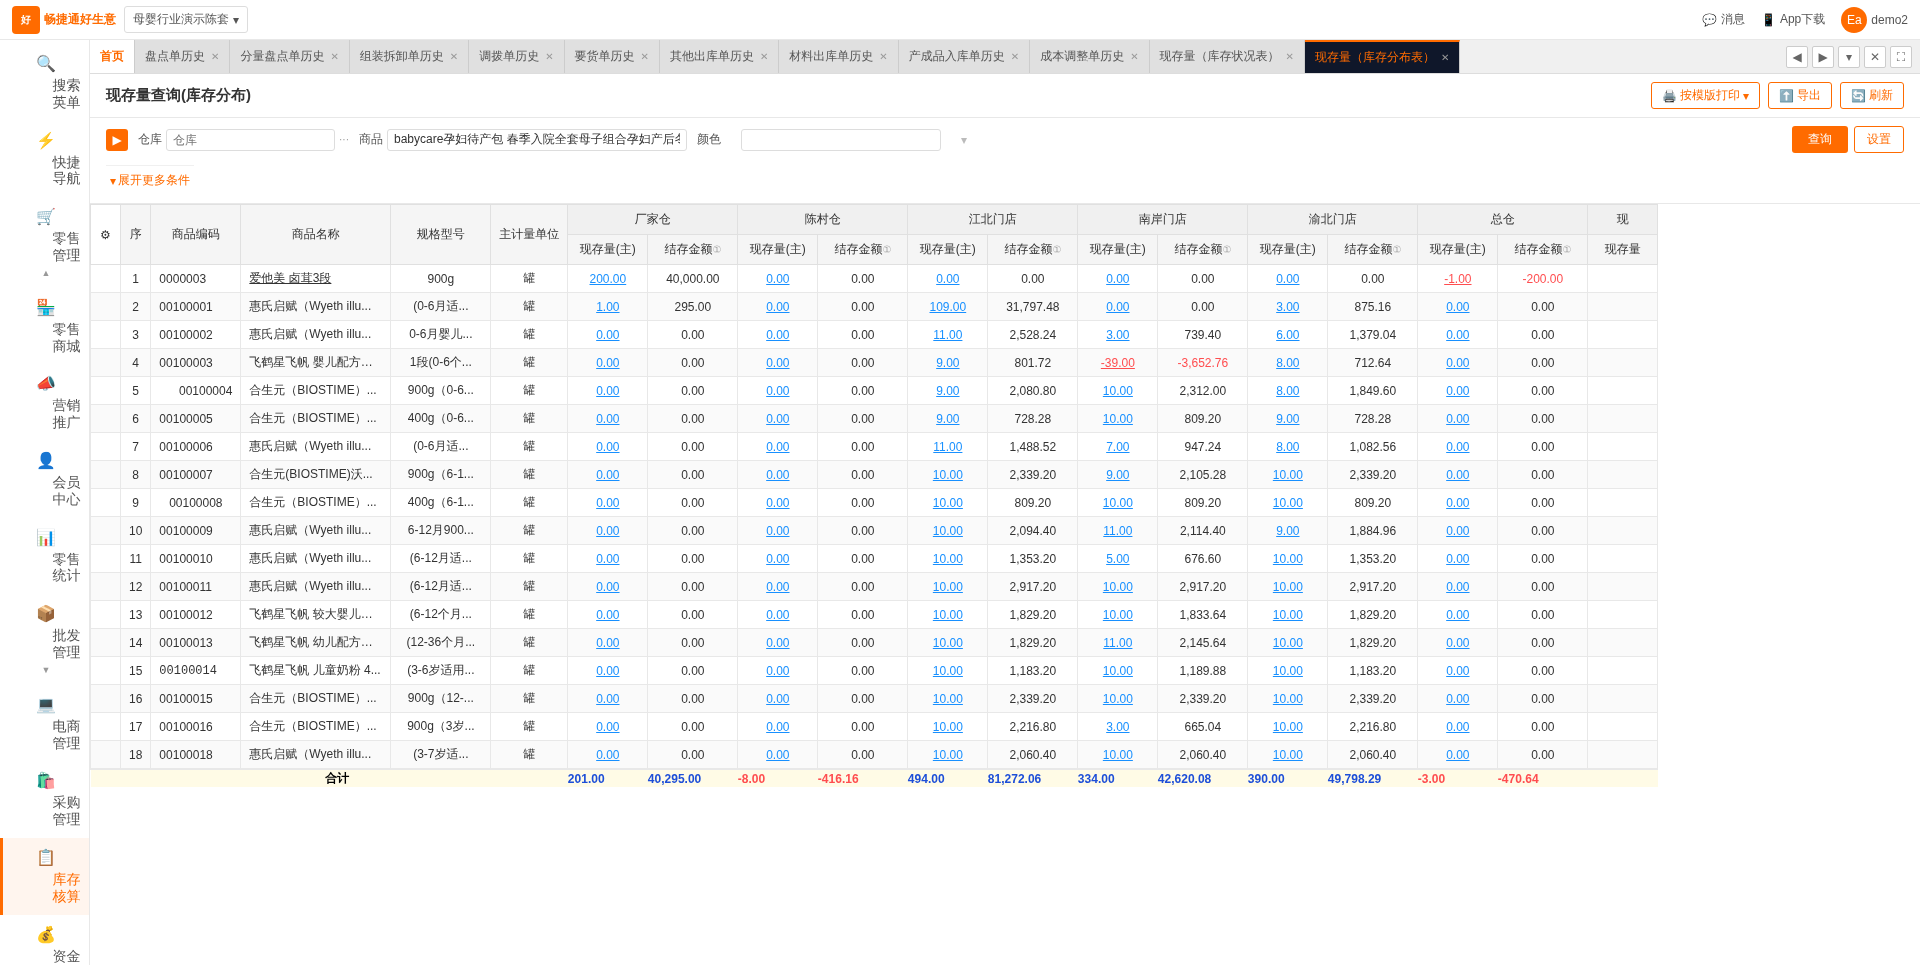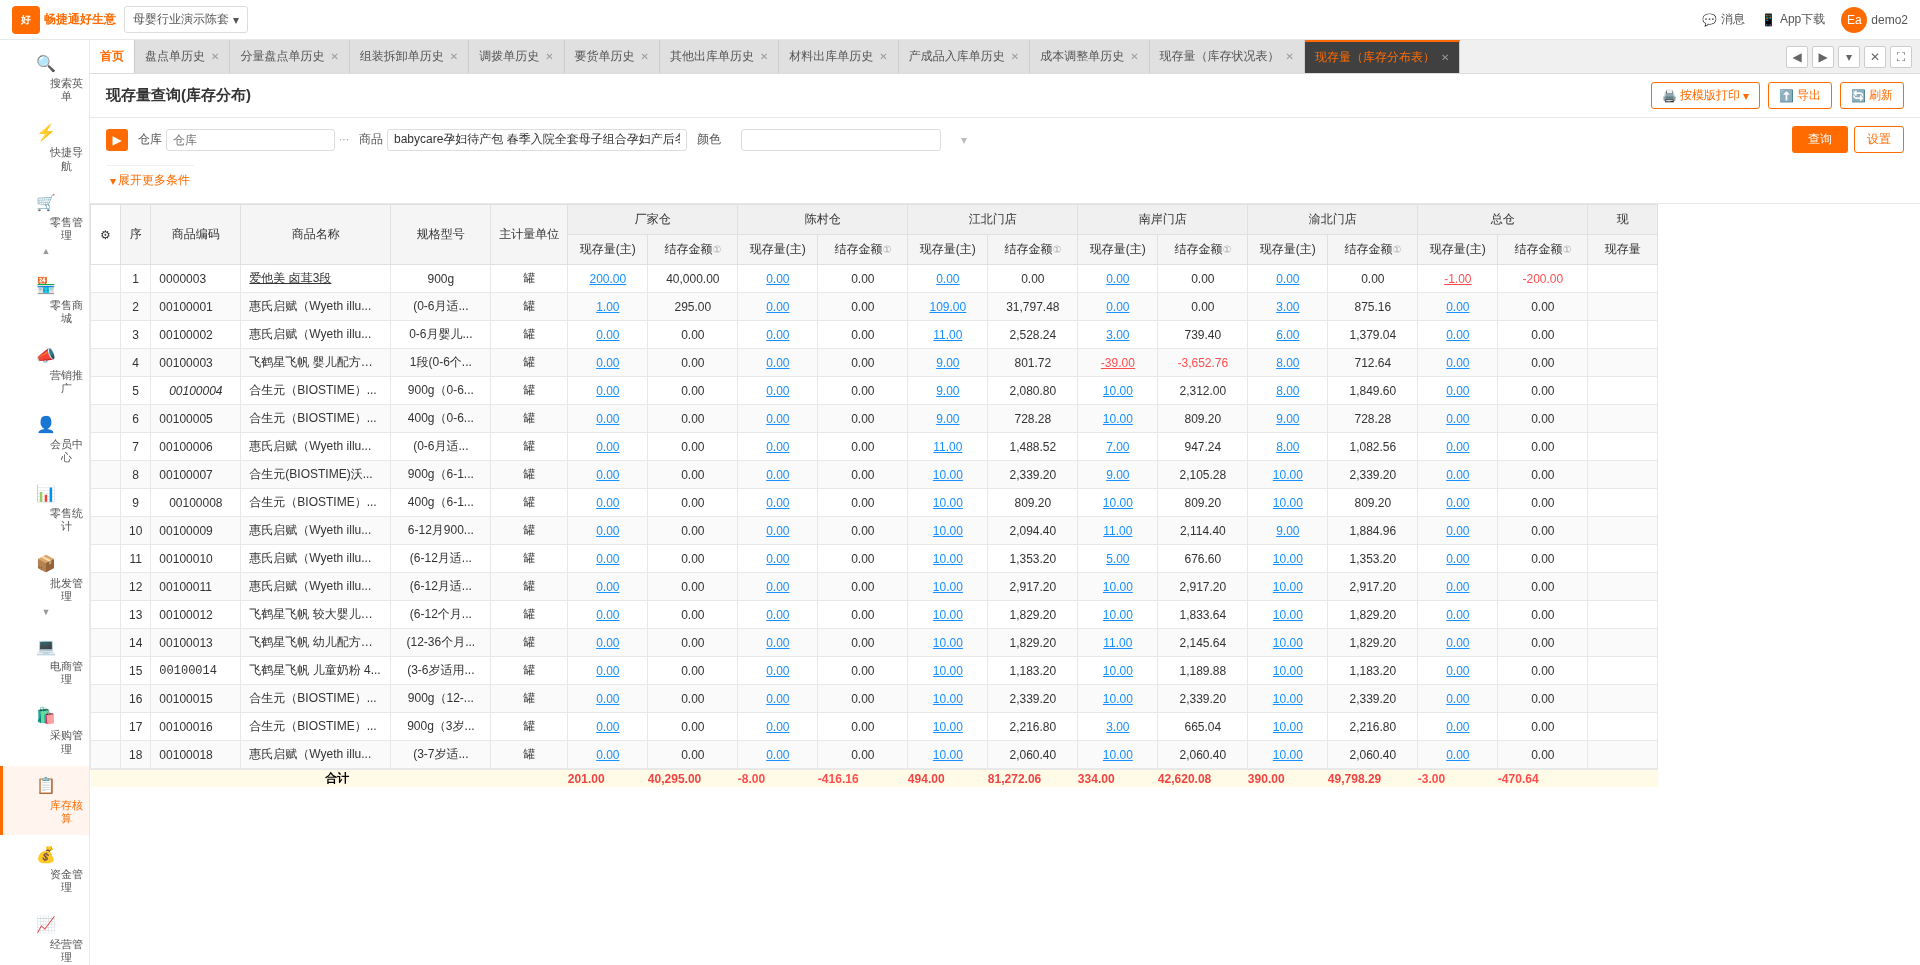--- a/index.html
+++ b/index.html
@@ -45,21 +45,21 @@
       padding: 10px 4px;
       cursor: pointer;
       color: #555;
       font-size: 11px;
       text-align: center;
       border-left: 3px solid transparent;
       gap: 4px;
     }
     .sidebar-item.active { background: #fff5ee; color: #ff6b00; border-left-color: #ff6b00; }
     .sidebar-icon { font-size: 16px; }
-    .sidebar-label { font-size: 11px; line-height: 1.2; margin-left: 41px; }
+    .sidebar-label { font-size: 14px; line-height: 1.2; margin-left: 41px; }
     .sub-arrow { font-size: 9px; color: #999; }
     
     
     .content { flex: 1; display: flex; flex-direction: column; overflow: hidden; }
     
     
     .tabbar {
       background: #f0f0f0;
       display: flex;
       align-items: center;
@@ -75,21 +75,21 @@
       padding: 0 10px;
       height: 34px;
       background: #e0e0e0;
       border-right: 1px solid #ccc;
       cursor: pointer;
       white-space: nowrap;
       font-size: 11px;
       color: #555;
       position: relative;
     }
-    .tab.active { background: #404040; color: #ff6b00; border-top: 2px solid #ff6b00; }
+    .tab.active { background: #0f172a; color: #ff6b00; border-top: 2px solid #ff6b00; }
     .tab-close { font-size: 10px; color: #999; cursor: pointer; margin-left: 2px; }
     .tab-home { background: #fff; color: #ff6b00; font-weight: bold; }
     .tabbar-actions { display: flex; align-items: center; padding: 0 8px; gap: 4px; }
     .tabbar-btn { width: 22px; height: 22px; display: flex; align-items: center; justify-content: center; cursor: pointer; color: #666; border: 1px solid #ccc; border-radius: 2px; background: #fff; font-size: 12px; }
     
     
     .page-header {
       background: #fff;
       padding: 8px 16px;
       border-bottom: 1px solid #e8e8e8;
@@ -170,21 +170,21 @@
     tbody td {
       border: 1px solid #e8e8e8;
       padding: 5px 8px;
       text-align: center;
       white-space: nowrap;
       color: #333;
     }
     tbody tr:nth-child(even) { background: #fafafa; }
     .num-link { color: #1890ff; text-decoration: underline; cursor: pointer; }
     .num-neg { color: #ff4d4f; }
-    .num-pos { color: #ef4444; }
+    .num-pos { color: #1d4ed8; }
     .col-name { text-align: left; max-width: 160px; overflow: hidden; text-overflow: ellipsis; }
     .col-code { text-align: left; }
     .settings-col { width: 30px; }
     
     
     .table-footer {
       background: #fffbe6;
       border-top: 2px solid #e8e8e8;
       font-weight: bold;
     }
@@ -534,21 +534,21 @@
       <td class="num-neg">-3,652.76</td>
       <td><span class="num-link">8.00</span></td>
       <td>712.64</td>
       <td class=""><span class="num-link ">0.00</span></td>
       <td class="">0.00</td>
       <td></td>
     </tr>
             <tr>
       <td style="min-width:30px;"></td>
       <td>5</td>
-      <td class="col-code" style="text-align:center;font-style:italic;">00100004</td>
+      <td class="col-code" style="text-align:right;">00100004</td>
       <td class="col-name" style="text-align:left;max-width:150px;overflow:hidden;text-overflow:ellipsis;" title="合生元（BIOSTIME）...">合生元（BIOSTIME）...</td>
       <td>900g（0-6...</td>
       <td>罐</td>
       <td><span class="num-link">0.00</span></td>
       <td>0.00</td>
       <td><span class="num-link ">0.00</span></td>
       <td class="">0.00</td>
       <td><span class="num-link">9.00</span></td>
       <td>2,080.80</td>
       <td><span class="num-link ">10.00</span></td>

